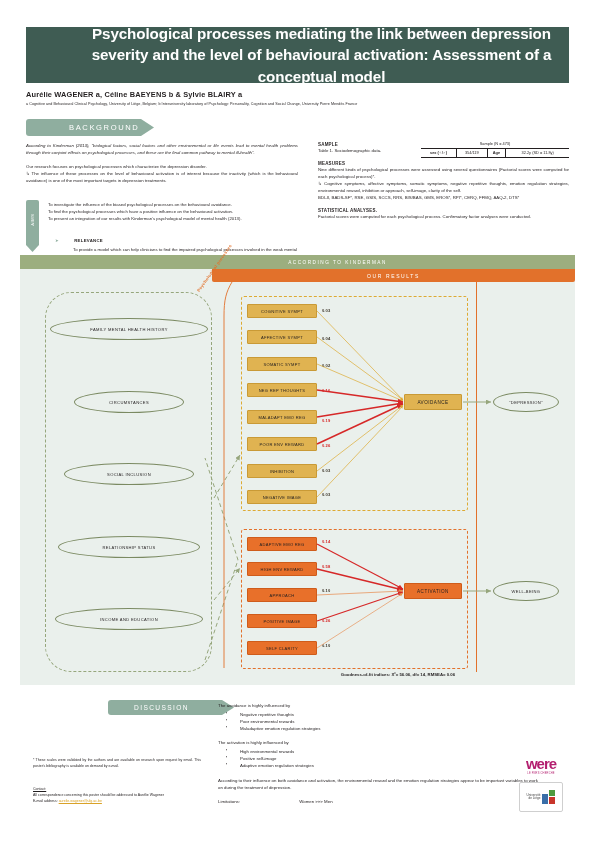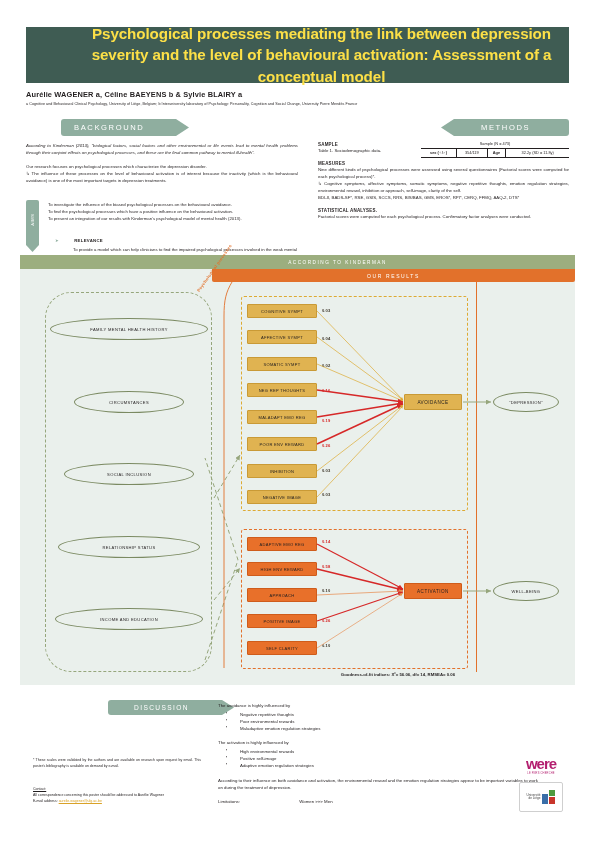--- a/index.html
+++ b/index.html
@@ -17,21 +17,21 @@
   }
   
   .title-band {
     position: absolute; left: 26px; top: 27px;
     width: 543px; height: 56px;
     background: #3f5c53;
     display: flex; align-items: center; justify-content: center;
   }
   .title-band h1 {
     font-size: 15.2px; line-height: 1.42; font-weight: bold;
-    color: #fde047; text-align: center; letter-spacing: -0.1px;
+    color: #ffffff; text-align: center; letter-spacing: -0.1px;
     padding: 0 14px;
     margin-left: 48px;
   }
   
   .authors {
     position: absolute; left: 26px; top: 90px; width: 543px;
     text-align: left;
   }
   .authors .names { font-size: 7.4px; font-weight: bold; color: #231f20; letter-spacing: 0.15px;}
   .authors .affil {
@@ -40,24 +40,23 @@
 
   
   .chev {
     position: absolute; height: 17px;
     background: #8fae9f;
     display: flex; align-items: center;
     color: #ffffff; font-size: 7.6px; letter-spacing: 1.6px;
   }
   .chev.left {
     left: 26px; top: 119px; width: 128px;
-    padding-left: 13px;
+    padding-left: 43px;
     clip-path: polygon(0 0, calc(100% - 13px) 0, 100% 50%, calc(100% - 13px) 100%, 0 100%);
     border-radius: 3px 0 0 3px;
-    margin-left: 35px;
   }
   .chev.right {
     left: 441px; top: 119px; width: 128px;
     padding-left: 40px;
     clip-path: polygon(13px 0, 100% 0, 100% 100%, 13px 100%, 0 50%);
     border-radius: 0 3px 3px 0;
   }
 
   
   .bg-col { position: absolute; left: 26px; top: 142px; width: 272px; }
@@ -253,21 +252,20 @@
   <div class="title-band">
     <h1>Psychological processes mediating the link between depression severity and the level of behavioural activation: Assessment of a conceptual model</h1>
   </div>
 
   <div class="authors">
     <div class="names">Aurélie WAGENER a, Céline BAEYENS b &amp; Sylvie BLAIRY a</div>
     <div class="affil">a Cognitive and Behavioural Clinical Psychology, University of Liège, Belgium; b Interuniversity laboratory of Psychology: Personality, Cognition and Social Change, University Pierre Mendès France</div>
   </div>
 
   <div class="chev left">BACKGROUND</div>
-  <div class="chev right">METHODS</div>
 
   <div class="bg-col">
     <p class="quote">According to Kinderman (2013), "biological factors, social factors and other environmental or life events lead to mental health problems through their conjoint effects on psychological processes, and these are the final common pathway to mental ill-health".</p>
     <p class="space">Our research focuses on psychological processes which characterize the depression disorder.</p>
     <p>↳ The influence of these processes on the level of behavioural activation is of interest because the inactivity (which is the behavioural avoidance) is one of the most important targets in depression treatments.</p>
   </div>
 
   <div class="aims-tab">
     <span>AIMS</span>
   </div>

